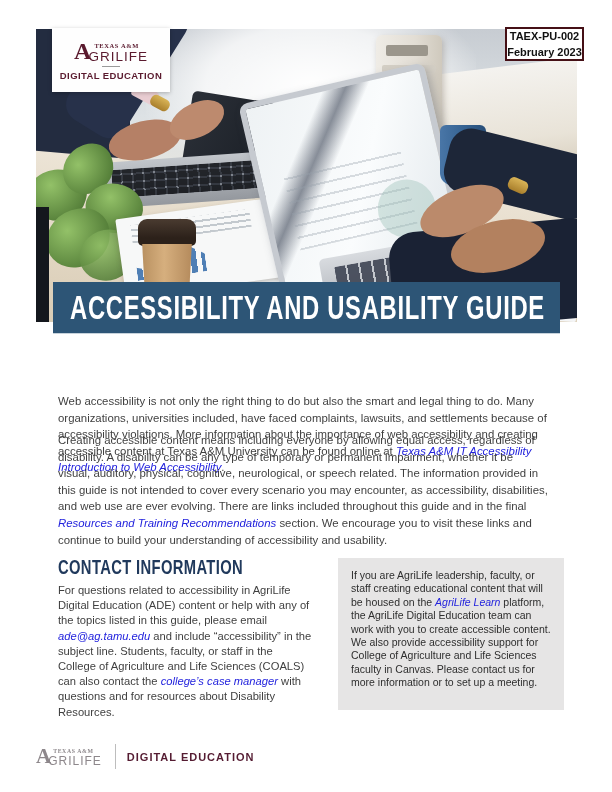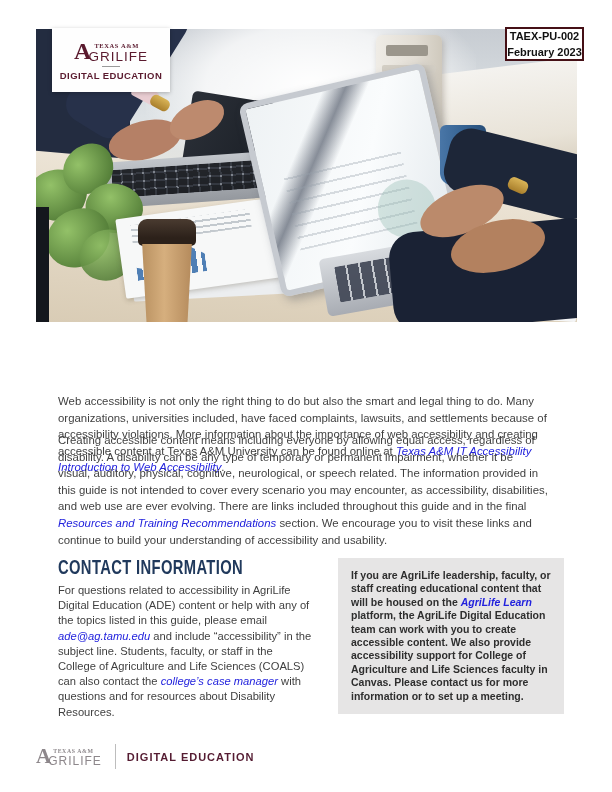--- a/index.html
+++ b/index.html
@@ -118,21 +118,21 @@
   .para-1{top:357px;margin-top:36px;}
   .para-2{top:432px;}
   .lnk{color:#2222dd;font-style:italic;text-decoration:none;cursor:pointer;}
 
   .contact-heading{position:absolute;left:58px;top:555px;color:#20395c;font-size:20.5px;font-weight:700;
                    letter-spacing:.5px;white-space:nowrap;transform:scaleX(.72);transform-origin:0 50%;}
   .contact-body{position:absolute;left:58px;top:583px;width:254px;font-size:11.2px;line-height:15.2px;color:#3f3f3f;}
 
   .callout{position:absolute;left:338px;top:558px;width:226px;min-height:152px;background:#e6e5e5;
            box-sizing:border-box;padding:11px 13px;}
-  .callout-text{font-size:10.5px;font-weight:700;line-height:13.4px;color:#2e2e2e;}
+  .callout-text{font-size:10.5px;font-weight:400;line-height:13.4px;color:#2e2e2e;}
 
   
   .footer{position:absolute;left:36px;top:744px;display:flex;align-items:center;}
   .f-lockup .big-a{color:#8d878b;font-size:21px;}
   .f-lockup .tam{color:#8d878b;font-size:5.8px;margin-left:5px;}
   .f-lockup .grilife{color:#8d878b;font-size:12px;}
   .f-divider{width:1px;height:25px;background:#bdbdbd;margin:0 11px 0 13px;}
   .f-division{font-size:11px;font-weight:700;color:#551c32;letter-spacing:1px;}
 </style>
 </head>
@@ -208,20 +208,23 @@
     </div>
     <div class="logo-divider"></div>
     <div class="logo-division">DIGITAL EDUCATION</div>
   </div>
 
   <div class="badge">
     <div>TAEX-PU-002</div>
     <div>February 2023</div>
   </div>
 
+  <div class="banner">
+    <div class="banner-title">ACCESSIBILITY AND USABILITY GUIDE</div>
+  </div>
 
   <div class="para para-1"><span>Web accessibility is not only the right thing to do but also the smart and legal thing to do. Many organizations, universities included, have faced complaints, lawsuits, and settlements because of accessibility violations. More information about the importance of web accessibility and creating accessible content at Texas A&amp;M University can be found online at </span><a class="lnk">Texas A&amp;M IT Accessibility Introduction to Web Accessibility</a><span>.</span></div>
 
   <div class="para para-2"><span>Creating accessible content means including everyone by allowing equal access, regardless of disability. A disability can be any type of temporary or permanent impairment, whether it be visual, auditory, physical, cognitive, neurological, or speech related. The information provided in this guide is not intended to cover every scenario you may encounter, as accessibility, disabilities, and web use are ever evolving. There are links included throughout this guide and in the final </span><a class="lnk">Resources and Training Recommendations</a><span> section. We encourage you to visit these links and continue to build your understanding of accessibility and usability.</span></div>
 
   <div class="contact-heading">CONTACT INFORMATION</div>
 
   <div class="contact-body"><span>For questions related to accessibility in AgriLife Digital Education (ADE) content or help with any of the topics listed in this guide, please email </span><a class="lnk">ade@ag.tamu.edu</a><span> and include “accessibility” in the subject line. Students, faculty, or staff in the College of Agriculture and Life Sciences (COALS) can also contact the </span><a class="lnk">college’s case manager</a><span> with questions and for resources about Disability Resources.</span></div>
 
   <div class="callout">

